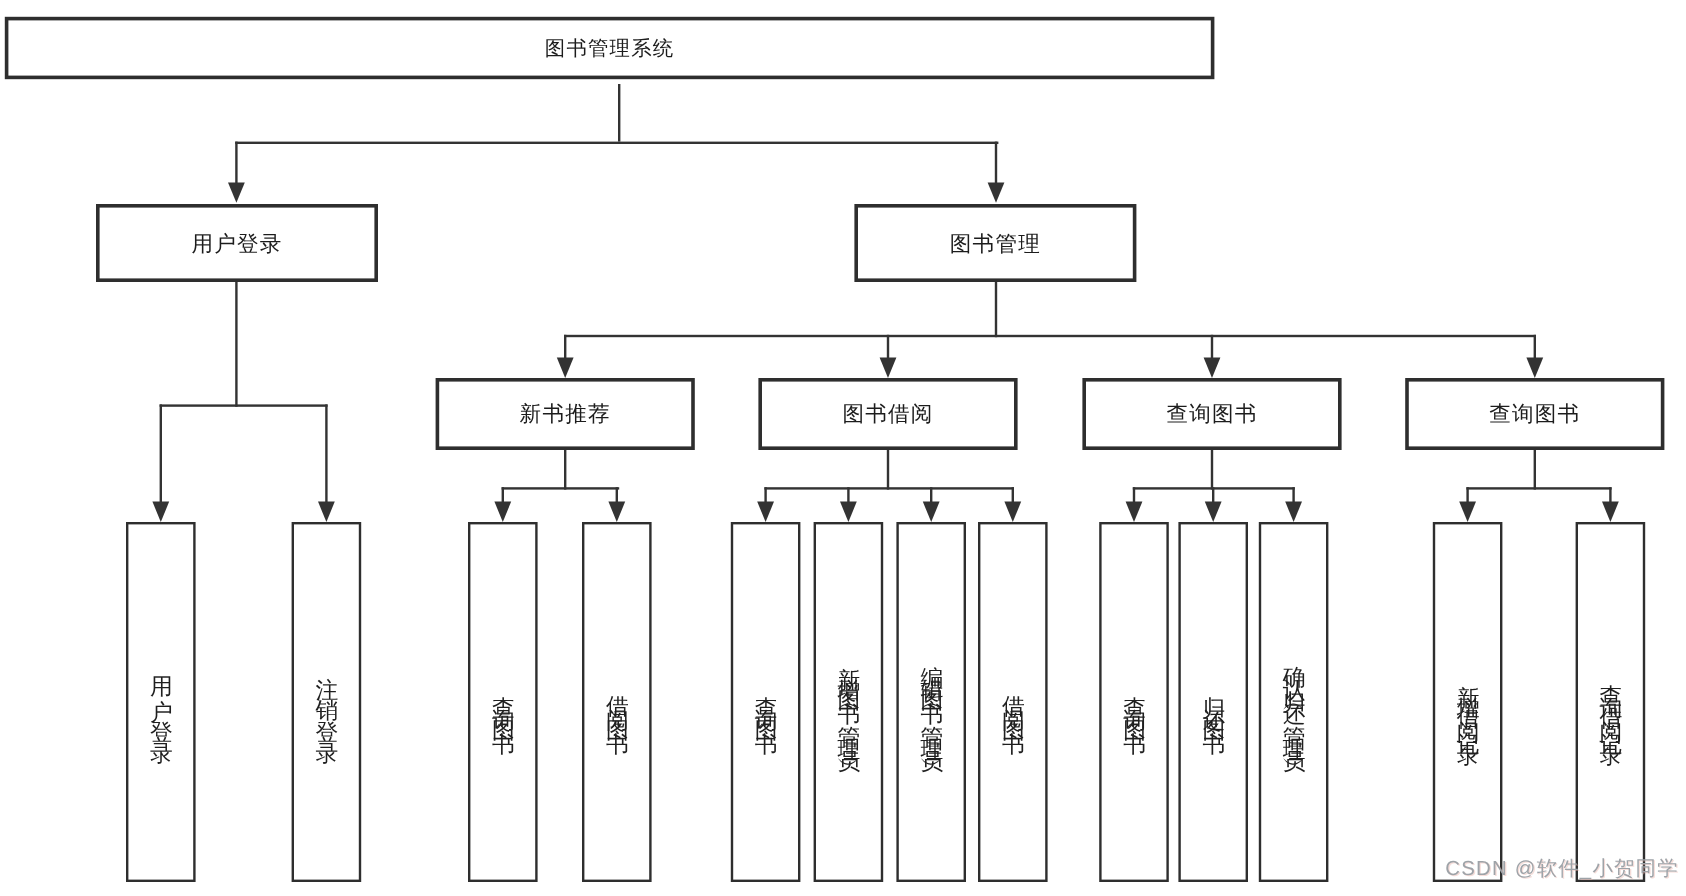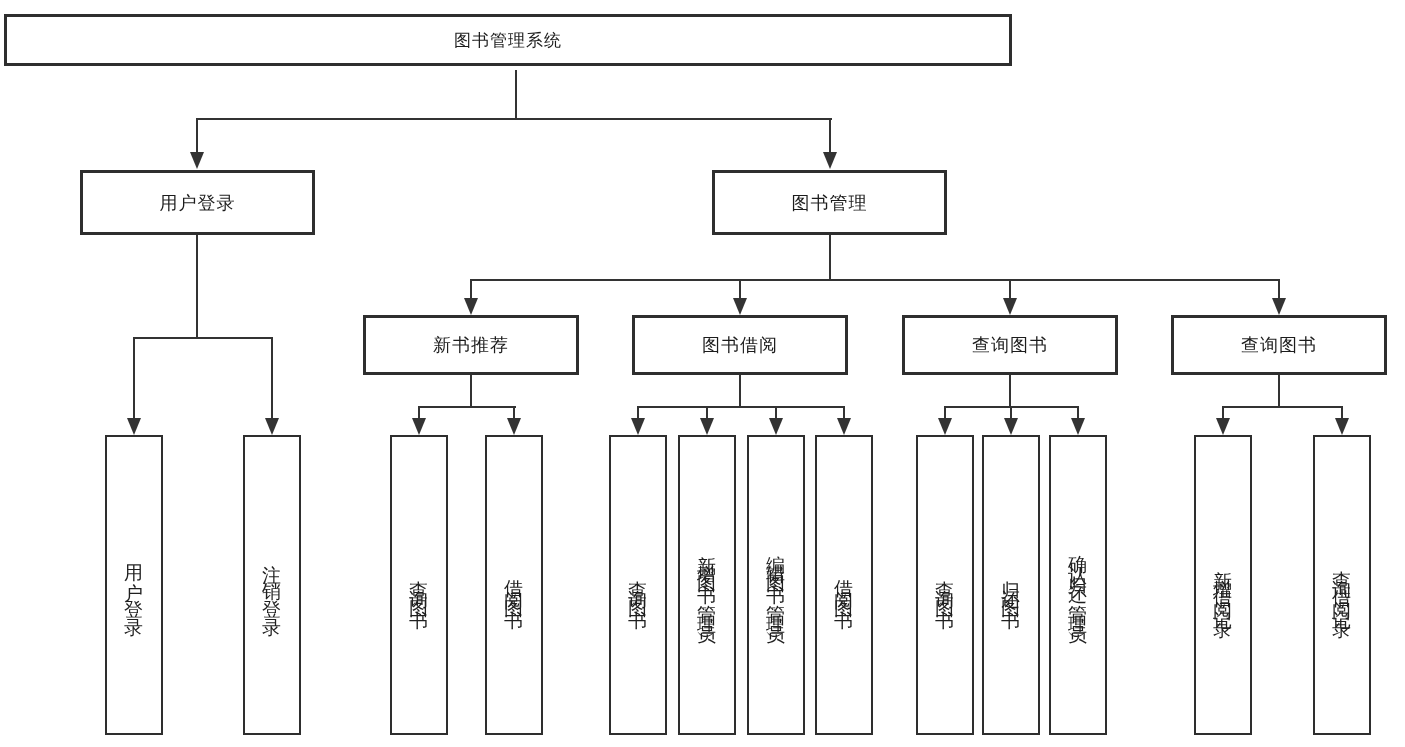--- a/index.html
+++ b/index.html
@@ -157,14 +157,15 @@
     <span class="vtext">确认归还（管理员）</span>
   </div>
 
   <div class="vnode" style="left:1194px;">
     <span class="vtext">新增借阅记录</span>
   </div>
   <div class="vnode" style="left:1313px;">
     <span class="vtext">查询借阅记录</span>
   </div>
 
+  <div class="watermark">CSDN @软件_小贺同学</div>
 
 </div>
 
 </body></html>

